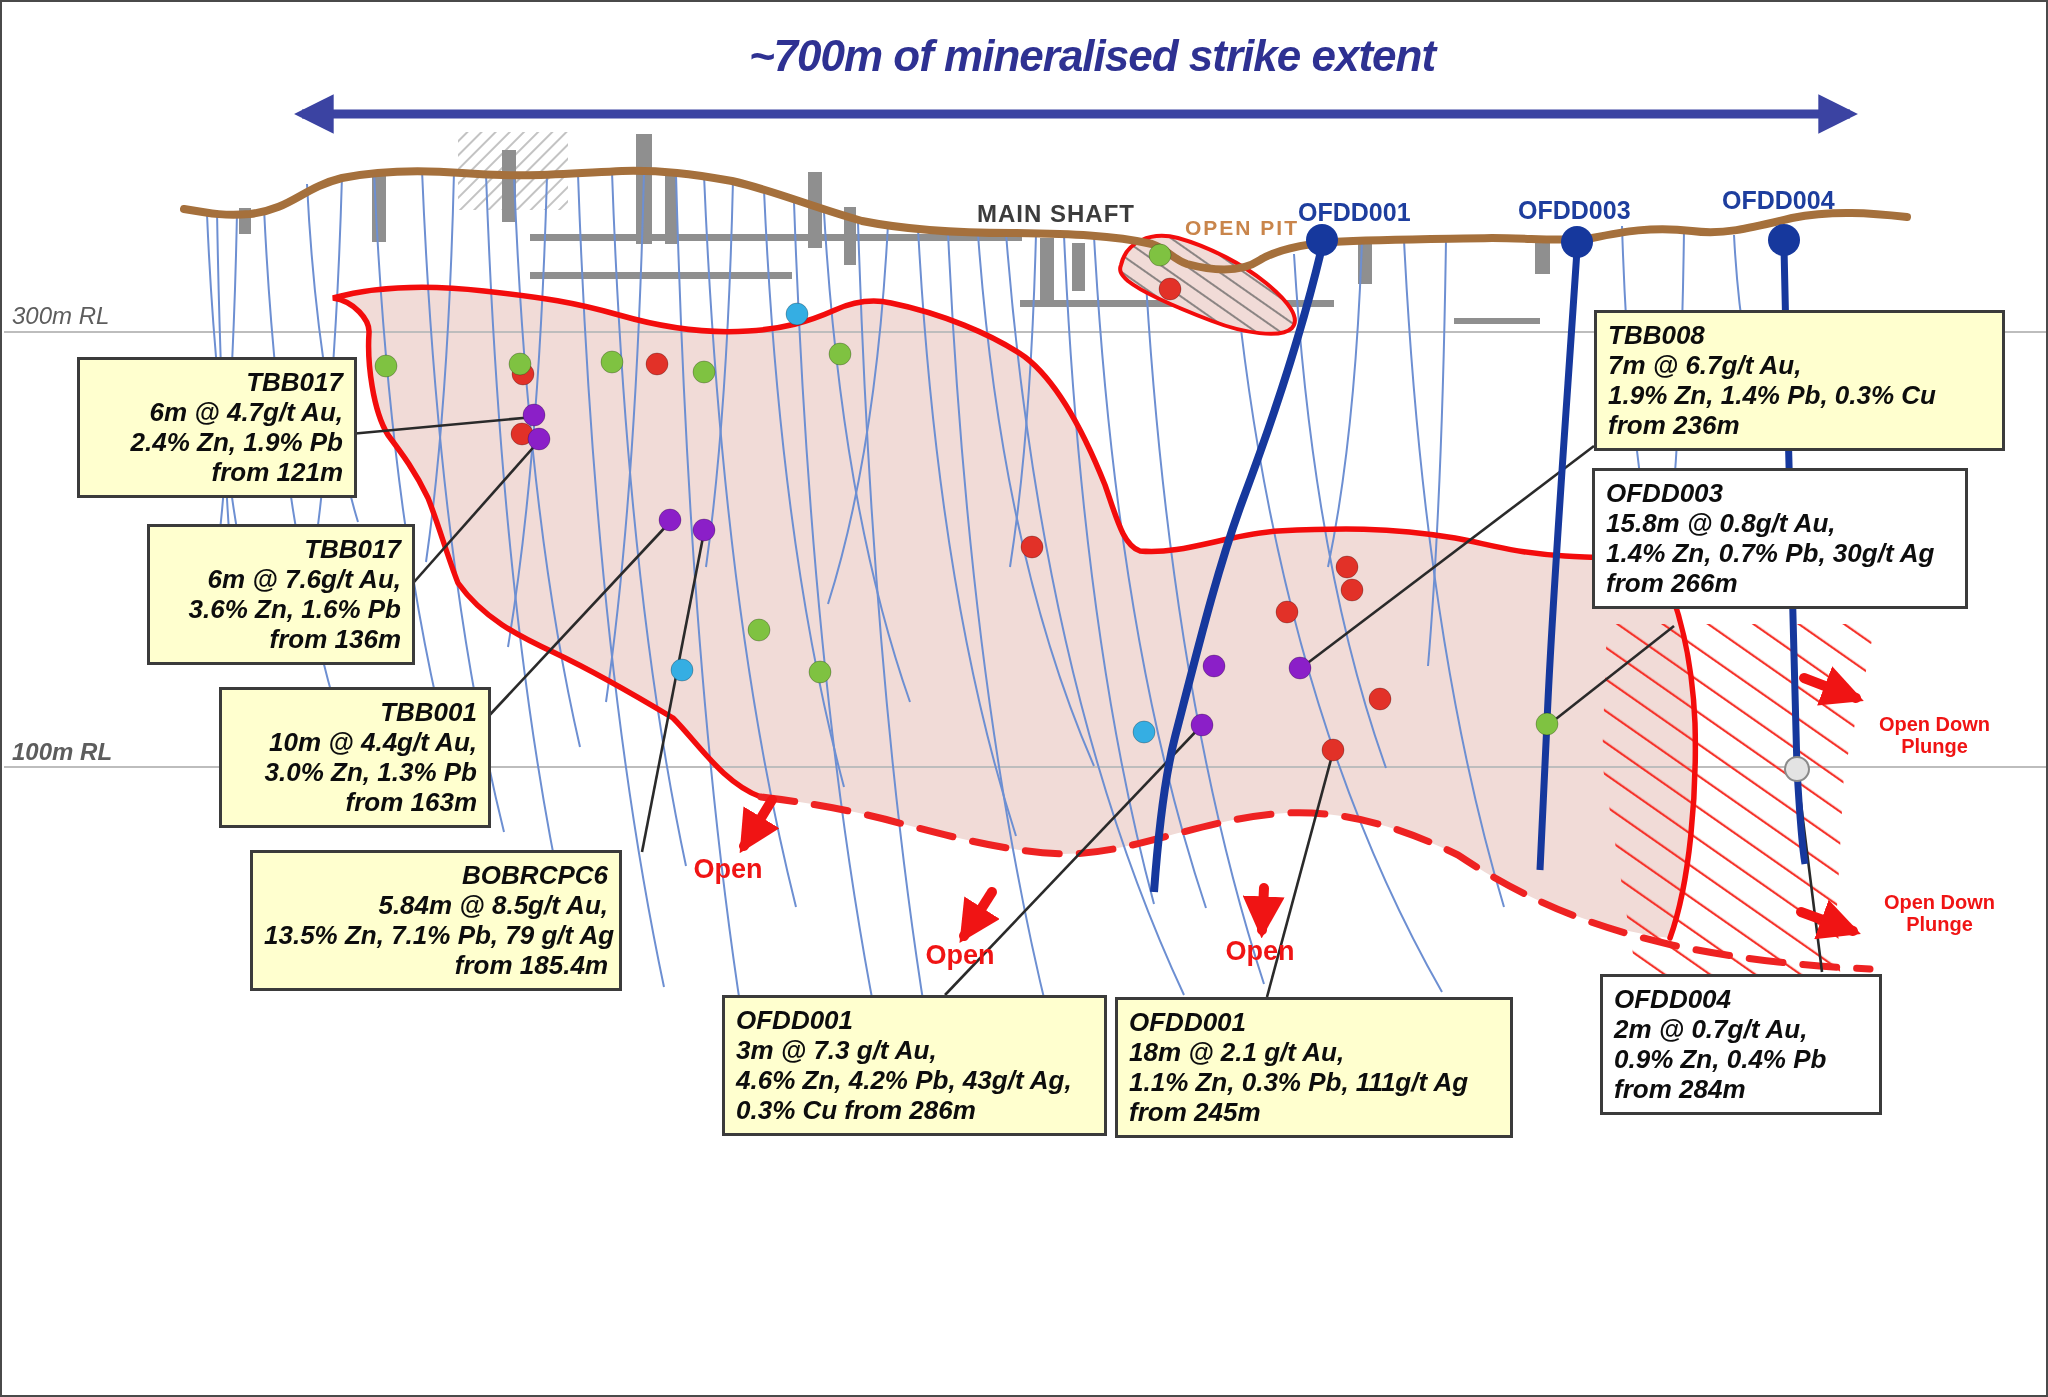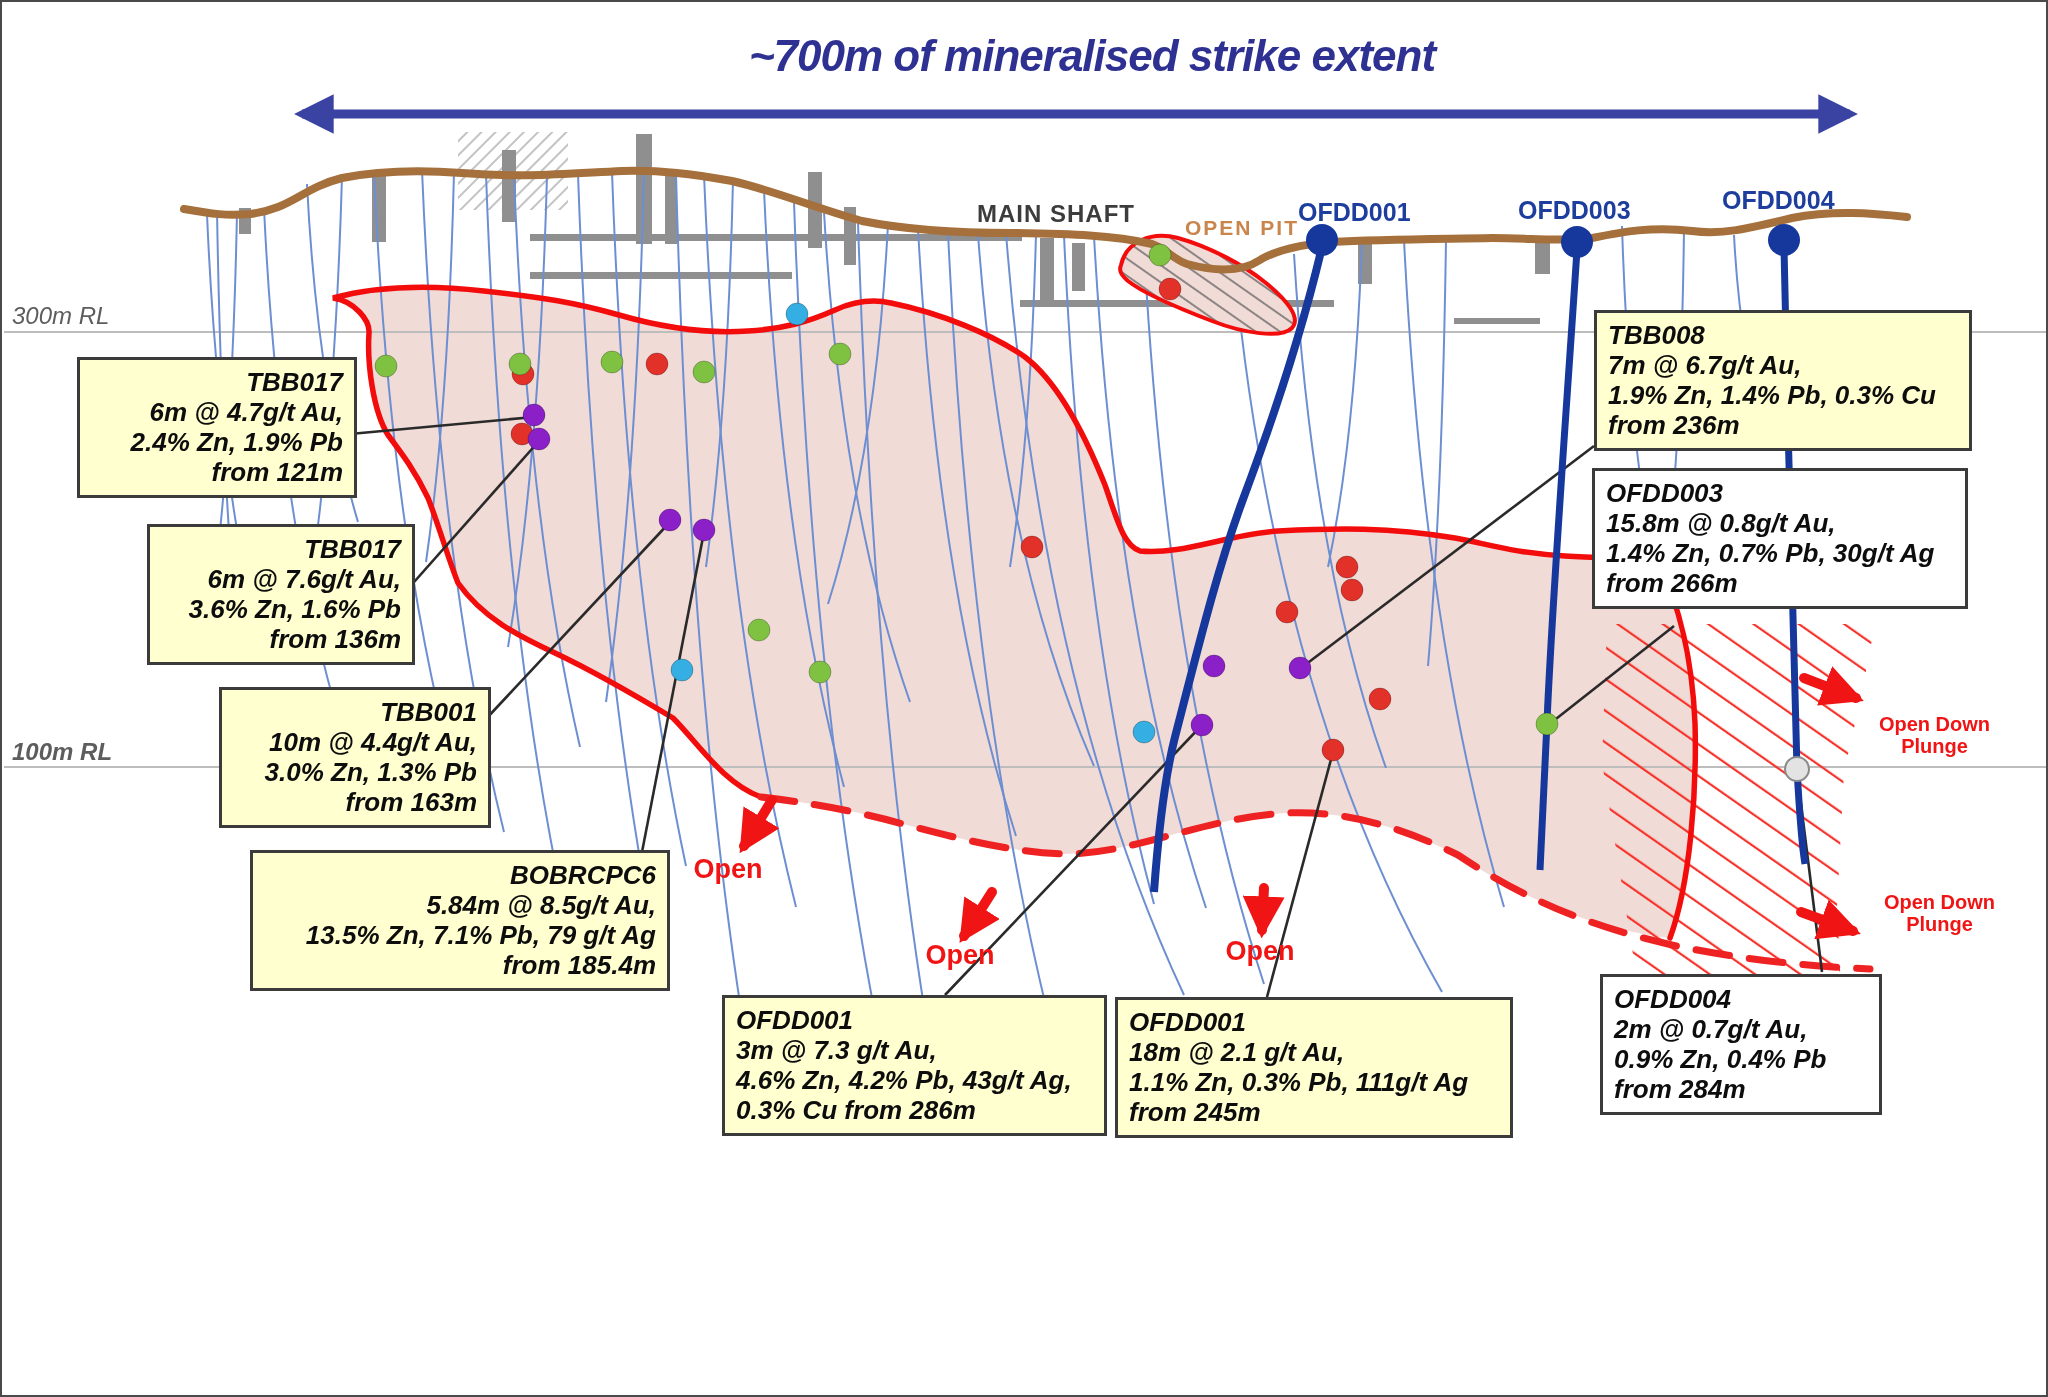--- a/index.html
+++ b/index.html
@@ -253,39 +253,39 @@
     <div>6m @ 7.6g/t Au,</div>
     <div>3.6% Zn, 1.6% Pb</div>
     <div>from 136m</div>
   </div>
   <div class="callout ra" style="left:217px;top:685px;width:272px;">
     <div>TBB001</div>
     <div>10m @ 4.4g/t Au,</div>
     <div>3.0% Zn, 1.3% Pb</div>
     <div>from 163m</div>
   </div>
-  <div class="callout ra" style="left:248px;top:848px;width:420px;">
+  <div class="callout ra" style="left:248px;top:848px;width:372px;">
     <div>BOBRCPC6</div>
     <div>5.84m @ 8.5g/t Au,</div>
     <div>13.5% Zn, 7.1% Pb, 79 g/t Ag</div>
     <div>from 185.4m</div>
   </div>
   <div class="callout" style="left:720px;top:993px;width:385px;">
     <div>OFDD001</div>
     <div>3m @ 7.3 g/t Au,</div>
     <div>4.6% Zn, 4.2% Pb, 43g/t Ag,</div>
     <div>0.3% Cu from 286m</div>
   </div>
   <div class="callout" style="left:1113px;top:995px;width:398px;">
     <div>OFDD001</div>
     <div>18m @ 2.1 g/t Au,</div>
     <div>1.1% Zn, 0.3% Pb, 111g/t Ag</div>
     <div>from 245m</div>
   </div>
-  <div class="callout" style="left:1592px;top:308px;width:378px;">
+  <div class="callout" style="left:1592px;top:308px;width:411px;">
     <div>TBB008</div>
     <div>7m @ 6.7g/t Au,</div>
     <div>1.9% Zn, 1.4% Pb, 0.3% Cu</div>
     <div>from 236m</div>
   </div>
   <div class="callout w" style="left:1590px;top:466px;width:376px;">
     <div>OFDD003</div>
     <div>15.8m @ 0.8g/t Au,</div>
     <div>1.4% Zn, 0.7% Pb, 30g/t Ag</div>
     <div>from 266m</div>

